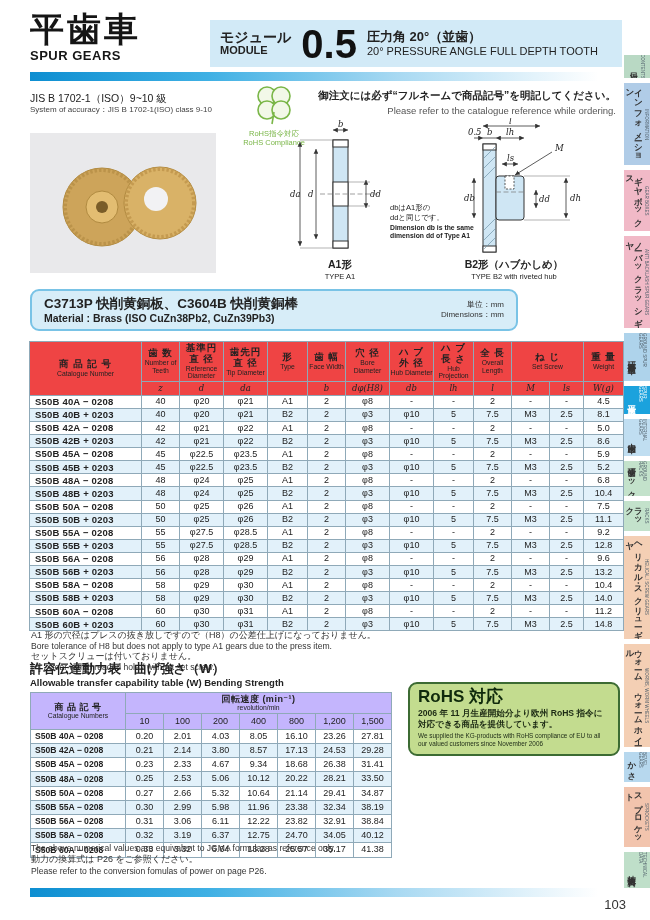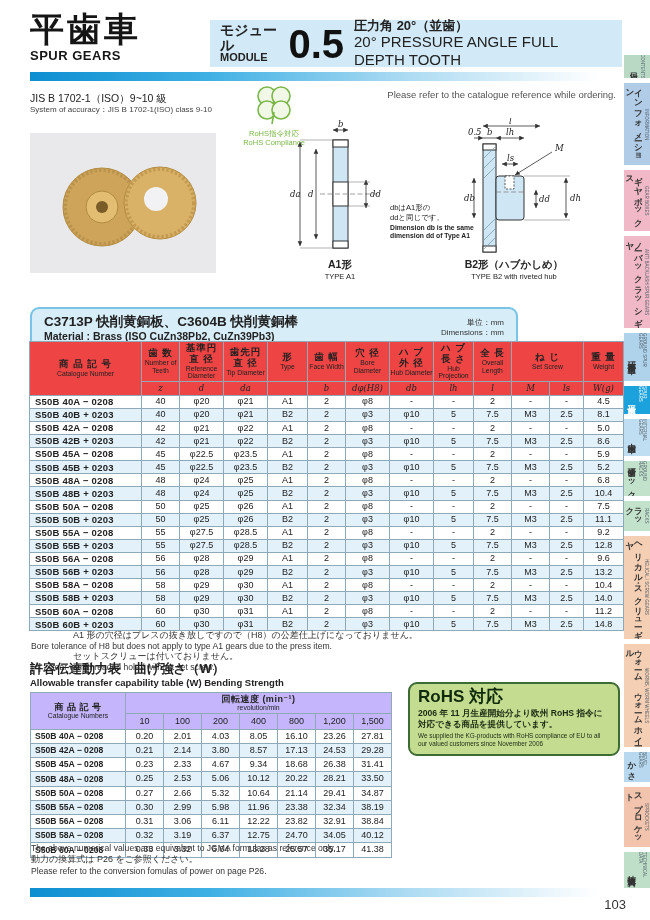--- a/index.html
+++ b/index.html
@@ -10,21 +10,21 @@
   .title-jp{font-size:34px;font-weight:bold;letter-spacing:3px;color:#151515;line-height:1.05;}
   .title-en{font-size:13px;font-weight:bold;letter-spacing:.5px;color:#151515;}
   .module-bar{position:absolute;left:210px;top:20px;width:412px;height:47px;background:#d2eaf7;
               display:flex;align-items:center;padding:0 10px;box-sizing:border-box;gap:10px;}
   .module-label{line-height:1.05;}
   .module-label .jp{font-size:14px;font-weight:bold;}
   .module-label .en{font-size:11px;font-weight:bold;}
   .module-value{font-size:40px;font-weight:bold;color:#111;line-height:1;}
   .pressure{line-height:1.2;}
   .pressure .jp{font-size:13px;font-weight:bold;}
-  .pressure .en{font-size:15px;}
+  .pressure .en{font-size:11px;}
   .grad-bar{position:absolute;left:30px;width:592px;height:9px;
             background:linear-gradient(90deg,#0d8ed1 0%,#3fb0e4 30%,#a8d9f2 62%,#ffffff 96%);}
   .grad-top{top:72px;}
   .grad-bottom{top:888px;}
   
   .accuracy{position:absolute;left:30px;top:92px;line-height:1.25;}
   .accuracy .jp{font-size:10.5px;color:#222;}
   .accuracy .en{font-size:8px;color:#444;}
   .rohs-logo{position:absolute;left:226px;top:82px;width:96px;text-align:center;}
   .rohs-logo .txt{font-size:7.5px;color:#7ab648;line-height:1.15;}
@@ -33,41 +33,41 @@
   .order-note .en{font-size:9.5px;color:#555;}
   
   .gear-photo{position:absolute;left:30px;top:133px;width:186px;height:140px;background:#e9e9eb;}
   .drawings{position:absolute;left:278px;top:118px;width:348px;height:172px;}
   .drawings text{font-family:"DejaVu Serif",serif;font-style:italic;font-size:8.5px;fill:#222;}
   .drawings text.lbl-jp{font-family:"Liberation Sans",sans-serif;font-style:normal;font-weight:bold;font-size:10.5px;}
   .drawings text.lbl-en{font-family:"Liberation Sans",sans-serif;font-style:normal;font-size:7.5px;}
   .drawings text.note-jp{font-family:"Liberation Sans",sans-serif;font-style:normal;font-size:7.5px;}
   .drawings text.note-en{font-family:"Liberation Sans",sans-serif;font-style:normal;font-weight:bold;font-size:6.8px;}
   
-  .material-bar{position:absolute;left:30px;top:307px;width:488px;height:42px;box-sizing:border-box;
+  .material-bar{position:absolute;left:30px;top:289px;width:488px;height:42px;box-sizing:border-box;
                 background:#d7edf8;border:2px solid #79c3e6;border-radius:9px;
                 display:flex;justify-content:space-between;align-items:center;padding:0 12px;}
   .material-bar .jp{font-size:13.5px;font-weight:bold;line-height:1.15;}
   .material-bar .en{font-size:10.5px;font-weight:bold;}
   .material-bar .unit{font-size:8px;text-align:right;color:#333;line-height:1.3;}
   
   .main-table{position:absolute;left:29px;top:341px;border-collapse:collapse;table-layout:fixed;
               border:1.5px solid #5b7c91;}
   .main-table th,.main-table td{border:1px solid #8fa9b8;}
   .main-table th{background:#ef4444;padding:1px 0;font-weight:normal;}
   .th-jp{font-size:9.5px;font-weight:bold;letter-spacing:1px;white-space:pre-line;line-height:1.15;}
   .th-en{font-size:6.8px;line-height:1.1;color:#222;}
   .symrow th{height:13px;padding:0;}
   .sym{font-family:"DejaVu Serif",serif;font-style:italic;font-size:8.5px;font-weight:normal;}
   .main-table td{height:12.1px;padding:0;text-align:center;font-size:9px;color:#222;line-height:1;}
   .main-table td.cat{text-align:left;padding-left:5px;font-weight:bold;font-size:9.5px;letter-spacing:.2px;}
   .main-table tbody tr:nth-child(even) td{background:#e2f1fa;}
   
   .notes{position:absolute;left:31px;top:630px;line-height:1.2;}
-  .notes .jp{font-size:9px;color:#333;margin-left:42px;}
+  .notes .jp{font-size:9px;color:#333;}
   .notes .en{font-size:8.6px;color:#333;}
   
   .cap-title{position:absolute;left:30px;top:661px;line-height:1.25;}
   .cap-title .jp{font-size:13px;font-weight:bold;}
   .cap-title .en{font-size:9.5px;font-weight:bold;}
   .cap-table{position:absolute;left:30px;top:692px;border-collapse:collapse;table-layout:fixed;
              border:1.5px solid #5b7c91;}
   .cap-table th,.cap-table td{border:1px solid #8fa9b8;}
   .cap-table th{background:#c4b5fd;font-weight:normal;padding:1px 0;}
   .cap-th-jp{font-size:9px;font-weight:bold;letter-spacing:.5px;line-height:1.15;}
@@ -129,20 +129,21 @@
         <circle cx="33" cy="14" r="9"></circle>
         <circle cx="19" cy="28" r="9"></circle>
         <circle cx="33" cy="28" r="9"></circle>
       </g>
       <path d="M26 30 L24 42" stroke="#7ab648" stroke-width="1.6" fill="none"></path>
     </svg>
     <div class="txt">RoHS指令対応</div>
     <div class="txt">RoHS Compliance</div>
   </div>
   <div class="order-note">
+    <div class="jp">御注文には必ず“フルネームで商品記号”を明記してください。</div>
     <div class="en">Please refer to the catalogue reference while ordering.</div>
   </div>
 
   <div class="gear-photo">
     <svg width="186" height="140" viewBox="0 0 186 140">
       <rect x="0" y="0" width="186" height="140" fill="#e9e9eb"></rect>
       <circle cx="72" cy="74" r="39" fill="#cda45a" stroke="#b08a40" stroke-width="1"></circle>
       <circle cx="72" cy="74" r="37" fill="none" stroke="#bb934a" stroke-width="4" stroke-dasharray="2.5 2"></circle>
       <circle cx="72" cy="74" r="16" fill="#e3bd72" stroke="#b08a40"></circle>
       <circle cx="72" cy="74" r="6" fill="#7a5c28"></circle>

